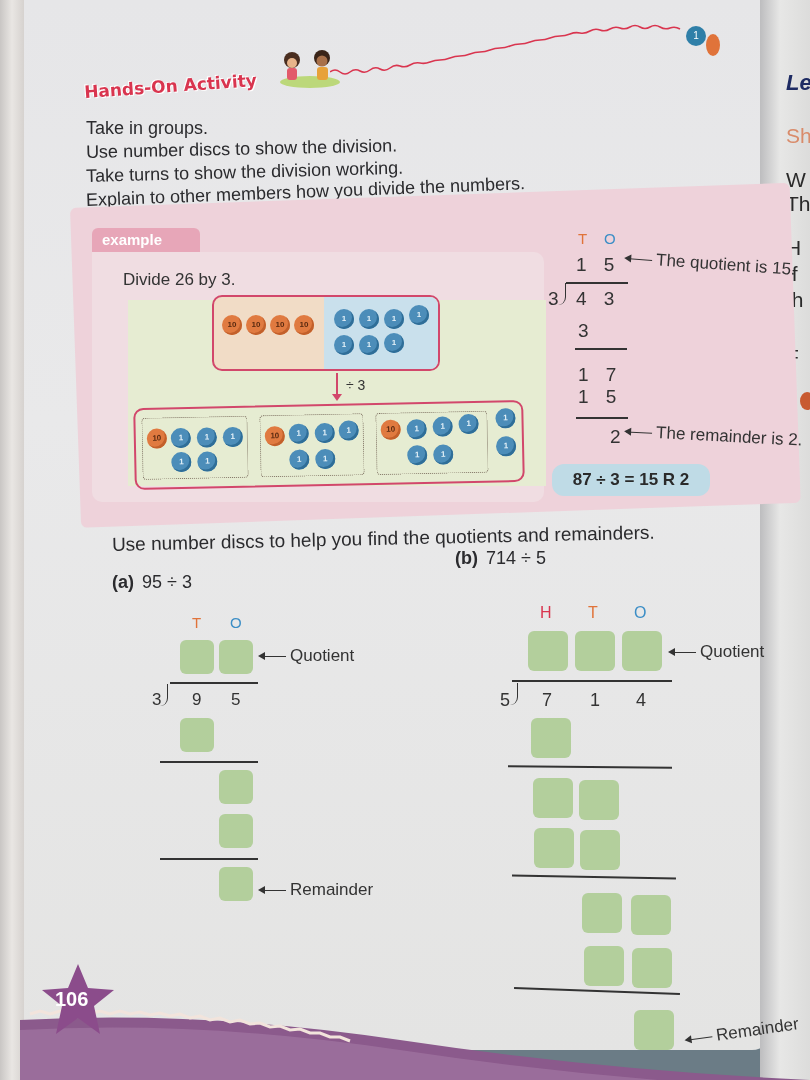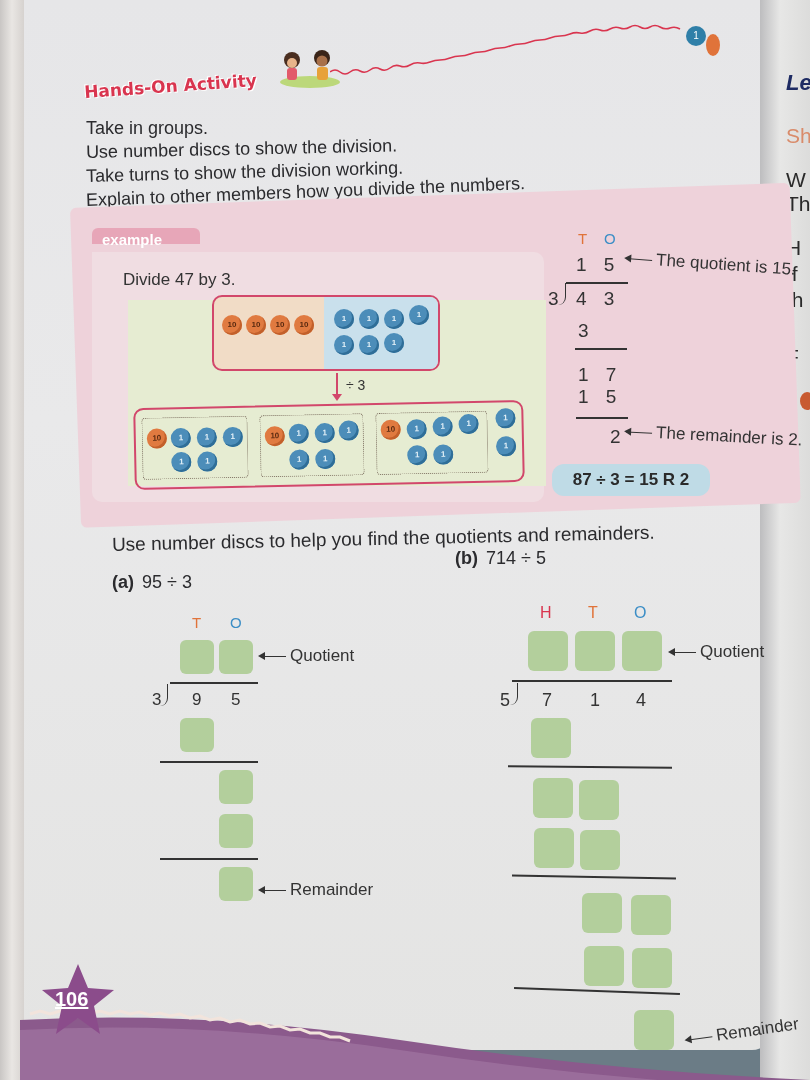--- a/index.html
+++ b/index.html
@@ -49,21 +49,21 @@
   .intro { position: absolute; left: 86px; top: 115px; font-size: 18px; line-height: 22px; color: #2b2b2e; }
   .intro .line { position: absolute; left: 0; white-space: nowrap; transform-origin: left center; }
 
   
   .example-band {
     position: absolute; left: 70px; top: 208px; width: 720px; height: 320px;
     background: #eed2da; transform: rotate(-2deg); transform-origin: left top;
     border-radius: 6px;
   }
   .example-tab {
-    position: absolute; left: 92px; top: 228px; width: 108px; height: 16px;
+    position: absolute; left: 92px; top: 228px; width: 108px; height: 24px;
     background: #e7a6b8; border-radius: 6px 6px 0 0; color: #fff;
     font-weight: bold; font-size: 15px; padding: 3px 0 0 10px;
   }
   .example-inner {
     position: absolute; left: 92px; top: 252px; width: 452px; height: 250px;
     background: #f0dde2; border-radius: 0 10px 10px 10px;
   }
   .divide-label { position: absolute; left: 123px; top: 270px; font-size: 17px; color: #333; }
   .disc-area {
     position: absolute; left: 128px; top: 300px; width: 418px; height: 186px;
@@ -107,21 +107,21 @@
 
   
   .exercise-intro { position: absolute; left: 112px; top: 534px; font-size: 19px; color: #2b2b2e; transform: rotate(-1.3deg); transform-origin: left; white-space: nowrap; }
   .ex-label { position: absolute; font-size: 18px; color: #2b2b2e; white-space: nowrap; }
   .ex-label b { margin-right: 8px; }
   .box { position: absolute; width: 34px; height: 34px; background: #b3cf9c; border-radius: 6px; }
   .box.lg { width: 40px; height: 40px; }
 
   
   .footer-band { position: absolute; left: 0; top: 990px; width: 810px; height: 90px; }
-  .page-num { position: absolute; left: 55px; top: 988px; font-weight: bold; font-size: 20px; color: #fff; text-decoration: underline; }
+  .page-num { position: absolute; left: 55px; top: 988px; font-weight: bold; font-size: 20px; color: #fff; }
 </style>
 </head>
 <body>
 
 <div class="page-edge-left"></div>
 
 <div class="page">
 </div>
 
 <div class="next-page">
@@ -156,21 +156,21 @@
 <div class="intro">
   <div class="line" style="top:2px">Take in groups.</div>
   <div class="line" style="top:26px;transform:rotate(-1.2deg)">Use number discs to show the division.</div>
   <div class="line" style="top:50px;transform:rotate(-1.5deg)">Take turns to show the division working.</div>
   <div class="line" style="top:74px;transform:rotate(-2.2deg)">Explain to other members how you divide the numbers.</div>
 </div>
 
 <div class="example-band"></div>
 <div class="example-tab">example</div>
 <div class="example-inner"></div>
-<div class="divide-label">Divide 47 by 3.</div>
+<div class="divide-label">Divide 26 by 3.</div>
 <div class="disc-area"></div>
 
 <div class="group-top">
   <div class="ones-bg"></div>
   <div class="disc ten" style="left:8px;top:18px">10</div>
   <div class="disc ten" style="left:32px;top:18px">10</div>
   <div class="disc ten" style="left:56px;top:18px">10</div>
   <div class="disc ten" style="left:80px;top:18px">10</div>
   <div class="disc one" style="left:120px;top:12px">1</div>
   <div class="disc one" style="left:145px;top:12px">1</div>

